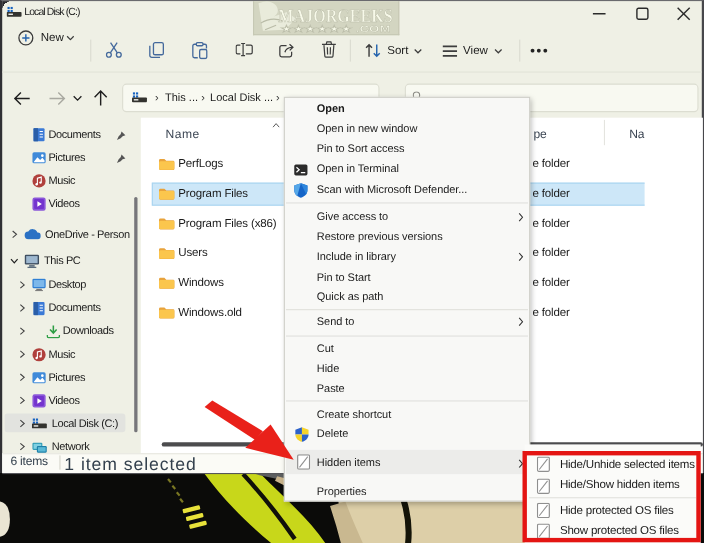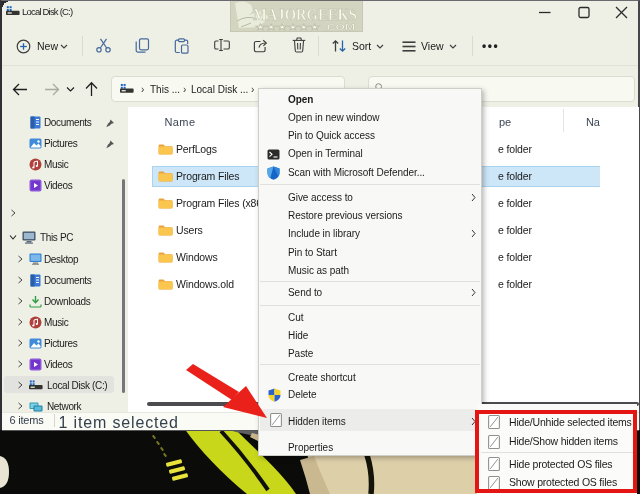--- a/index.html
+++ b/index.html
@@ -93,21 +93,21 @@
 
   <svg class="abs" style="left:530px;top:3px;" width="102" height="18" viewBox="0 0 102 18">
     <line x1="7" y1="8.5" x2="18.5" y2="8.5" stroke="#2b2b2b" stroke-width="1.3"></line>
     <rect x="47" y="3.5" width="10" height="10" rx="1.5" fill="none" stroke="#2b2b2b" stroke-width="1.3"></rect>
     <g stroke="#2b2b2b" stroke-width="1.3">
       <line x1="84" y1="3" x2="95" y2="14"></line>
         <line x1="95" y1="3" x2="84" y2="14"></line>
     </g>
   </svg>
 
-  <div class="abs" style="left:8px;top:34px;width:76px;height:22px;display:flex;align-items:center;">
+  <div class="abs" style="left:8px;top:22px;width:76px;height:22px;display:flex;align-items:center;">
     <svg width="15" height="15" viewBox="0 0 15 15" style="margin-left:6px;">
       <circle cx="7.5" cy="7.5" r="6.3" fill="none" stroke="#3d3d3d" stroke-width="1.2"></circle>
       <line x1="7.5" y1="4.2" x2="7.5" y2="10.8" stroke="#2463ad" stroke-width="1.3"></line>
       <line x1="4.2" y1="7.5" x2="10.8" y2="7.5" stroke="#2463ad" stroke-width="1.3"></line>
     </svg>
     <span class="txt f115" style="margin-left:6px;">New</span>
     <svg width="8" height="5" viewBox="0 0 8 5" style="margin-left:2px;">
         <polyline points="1,1 4,4 7,1" fill="none" stroke="#3d3d3d" stroke-width="1.1"></polyline>
       </svg>
   </div>
@@ -281,20 +281,26 @@
     <svg class="abs" style="left:100.5px;top:11.5px;" width="10" height="9" viewBox="0 0 9 9">
         <path d="M5,0.5 L8.5,4 L6,4.8 L4.2,6.6 L0.8,8.2 L2.4,4.8 L4.2,3 Z" fill="#555"></path>
       </svg>
     <svg class="abs" style="left:100.5px;top:33px;" width="10" height="9" viewBox="0 0 9 9">
         <path d="M5,0.5 L8.5,4 L6,4.8 L4.2,6.6 L0.8,8.2 L2.4,4.8 L4.2,3 Z" fill="#555"></path>
       </svg>
 
     <svg class="chev" style="left:5px;top:102px;" viewBox="0 0 8 8">
         <polyline points="2.5,1 6,4 2.5,7" fill="none" stroke="#444" stroke-width="1"></polyline>
       </svg>
+    <div class="srow" style="left:18px;top:97px;">
+      <svg width="15" height="10" viewBox="0 0 15 10">
+          <path d="M4,9.5 a3.5,3.5 0 0 1 -0.3,-7 A4.6,4.6 0 0 1 12,3.4 a3,3 0 0 1 0.3,6.1 Z" fill="#2a71c4"></path>
+        </svg>
+      <span style="margin-left:4px;">OneDrive - Person</span>
+    </div>
 
     <svg class="chev" style="left:5px;top:126px;" viewBox="0 0 8 8">
         <polyline points="1,2.5 4,6 7,2.5" fill="none" stroke="#222" stroke-width="1.1"></polyline>
       </svg>
     <div class="srow" style="left:18px;top:121px;">
       <svg width="14" height="13" viewBox="0 0 14 13">
           <rect x="0.5" y="0.5" width="13" height="9" rx="1.2" fill="#3e4e61"></rect>
           <rect x="1.8" y="1.8" width="10.4" height="6.4" fill="#9db7cf"></rect>
           <rect x="4.5" y="10" width="5" height="1.5" fill="#5a6b7d"></rect>
           <rect x="3" y="11.5" width="8" height="1.2" fill="#5a6b7d"></rect>
@@ -325,21 +331,21 @@
             <line x1="7" y1="3.5" x2="10" y2="3.5"></line>
             <line x1="7" y1="6" x2="10" y2="6"></line>
             <line x1="7" y1="8.5" x2="10" y2="8.5"></line>
           </g>
         </svg>
       <span style="margin-left:2px;">Documents</span>
     </div>
     <svg class="chev" style="left:12px;top:190px;" viewBox="0 0 8 8">
         <polyline points="2.5,1 6,4 2.5,7" fill="none" stroke="#444" stroke-width="1"></polyline>
       </svg>
-    <div class="srow" style="left:25px;top:185px;justify-content:center;">
+    <div class="srow" style="left:38px;top:185px;justify-content:center;">
       <svg width="13" height="13" viewBox="0 0 13 13">
           <path d="M6.5,1 V7 M3.5,4.5 L6.5,7.8 L9.5,4.5" stroke="#2d9e44" stroke-width="1.4" fill="none"></path>
           <path d="M1,9.5 V11 a1,1 0 0 0 1,1 h9 a1,1 0 0 0 1,-1 V9.5" stroke="#2d9e44" stroke-width="1.2" fill="none"></path>
         </svg>
       <span style="margin-left:2px;">Downloads</span>
     </div>
     <svg class="chev" style="left:12px;top:211px;" viewBox="0 0 8 8">
         <polyline points="2.5,1 6,4 2.5,7" fill="none" stroke="#444" stroke-width="1"></polyline>
       </svg>
     <div class="srow" style="left:25px;top:206px;">
@@ -398,21 +404,21 @@
           <rect x="1.5" y="3.5" width="7" height="4.5" fill="#7fd0e2"></rect>
           <rect x="4.5" y="5.5" width="9" height="6" rx="1" fill="#1d7fa8"></rect>
           <rect x="5.5" y="6.5" width="7" height="4" fill="#5ab9d6"></rect>
         </svg>
       <span style="margin-left:4px;">Network</span>
     </div>
   </div>
 
   <div class="abs" style="left:120px;top:178px;width:3px;height:214px;background:#76767a;border-radius:2px;"></div>
 
-  <div id="filelist" class="abs" style="left:140px;top:100px;width:458px;height:311px;overflow:hidden;">
+  <div id="filelist" class="abs" style="left:126px;top:100px;width:458px;height:311px;overflow:hidden;">
     <svg class="abs" style="left:119px;top:10px;" width="8" height="6" viewBox="0 0 10 7">
         <polyline points="1.5,5.5 5,1.5 8.5,5.5" fill="none" stroke="#555" stroke-width="1.1"></polyline>
       </svg>
     <div class="frow" style="left:22.5px;top:14.5px;color:#3c4654;font-size:11px;letter-spacing:0.4px;">Name</div>
     <div class="frow" style="left:357px;top:14.5px;color:#3c4654;font-size:11px;">pe</div>
     <div class="frow" style="left:444px;top:14.5px;color:#3c4654;font-size:11px;">Name</div>
     <div class="abs" style="left:421px;top:8px;width:1px;height:23px;background:#e4e4df;"></div>
     <div class="abs" style="left:503px;top:8px;width:1px;height:23px;background:#e4e4df;"></div>
 
     <div class="abs" style="left:10px;top:65px;width:491px;height:21px;background:#cde7f8;border:1px solid #a9d4f0;box-sizing:border-box;"></div>
@@ -461,21 +467,21 @@
   <div id="statusbar" class="abs"></div>
   <div class="abs txt" style="left:7.5px;top:413px;font-size:11px;letter-spacing:-0.2px;color:#33404d;">6 items</div>
   <div class="abs" style="left:52px;top:413px;width:1px;height:13px;background:#d6d6cc;"></div>
   <div class="abs txt" style="left:56.5px;top:412.5px;font-size:16px;letter-spacing:0.85px;color:#33404d;">1 item selected</div>
   <div id="botline" class="abs"></div>
 </div>
 
 <div id="ctxmenu" class="abs" style="left:258px;top:88px;width:222px;height:365.5px;background:#f8f8f6;border:1px solid #cfcfc9;box-sizing:content-box;z-index:5;box-shadow:2px 2px 5px rgba(0,0,0,0.28);">
   <div class="mitem" style="top:4px;font-weight:bold;">Open</div>
   <div class="mitem" style="top:22px;">Open in new window</div>
-  <div class="mitem" style="top:40px;">Pin to Quick access</div>
+  <div class="mitem" style="top:40px;">Pin to Sort access</div>
   <svg class="abs" style="left:8px;top:59.5px;" width="13" height="11" viewBox="0 0 13 11">
       <rect x="0.5" y="0.5" width="12" height="10" rx="1.5" fill="#2b2b2b"></rect>
       <polyline points="2.5,3 5,5.3 2.5,7.6" fill="none" stroke="#fff" stroke-width="1.1"></polyline>
       <line x1="6.5" y1="8" x2="10.5" y2="8" stroke="#fff" stroke-width="1.1"></line>
     </svg>
   <div class="mitem" style="top:57.5px;">Open in Terminal</div>
   <svg class="abs" style="left:8px;top:77px;" width="13" height="14" viewBox="0 0 13 14">
       <path d="M6.5,0.5 L12.5,2.6 V6.8 C12.5,10.6 10,12.8 6.5,13.7 C3,12.8 0.5,10.6 0.5,6.8 V2.6 Z" fill="#1565c8"></path>
       <path d="M6.5,0.5 L0.5,2.6 V6.8 C0.5,9 1.5,11 3.2,12.3 Z" fill="#55a7e8"></path>
       <path d="M6.5,0.5 L12.5,2.6 V6.8 C12.5,8 12,9.5 11.3,10.5 Z" fill="#2e86dc"></path>
@@ -485,21 +491,21 @@
   <div class="mitem" style="top:102px;">Give access to</div>
   <svg class="marr" style="top:104px;" viewBox="0 0 5 9">
       <polyline points="1,1 4,4.5 1,8" fill="none" stroke="#333" stroke-width="1"></polyline>
     </svg>
   <div class="mitem" style="top:120px;">Restore previous versions</div>
   <div class="mitem" style="top:137.5px;">Include in library</div>
   <svg class="marr" style="top:139.5px;" viewBox="0 0 5 9">
       <polyline points="1,1 4,4.5 1,8" fill="none" stroke="#333" stroke-width="1"></polyline>
     </svg>
   <div class="mitem" style="top:157px;">Pin to Start</div>
-  <div class="mitem" style="top:175px;">Music as path</div>
+  <div class="mitem" style="top:175px;">Quick as path</div>
   <div class="msep" style="top:192px;"></div>
   <div class="mitem" style="top:197px;">Send to</div>
   <svg class="marr" style="top:199px;" viewBox="0 0 5 9">
       <polyline points="1,1 4,4.5 1,8" fill="none" stroke="#333" stroke-width="1"></polyline>
     </svg>
   <div class="msep" style="top:216px;"></div>
   <div class="mitem" style="top:222px;">Cut</div>
   <div class="mitem" style="top:240px;">Hide</div>
   <div class="mitem" style="top:258px;">Paste</div>
   <div class="msep" style="top:275px;"></div>

